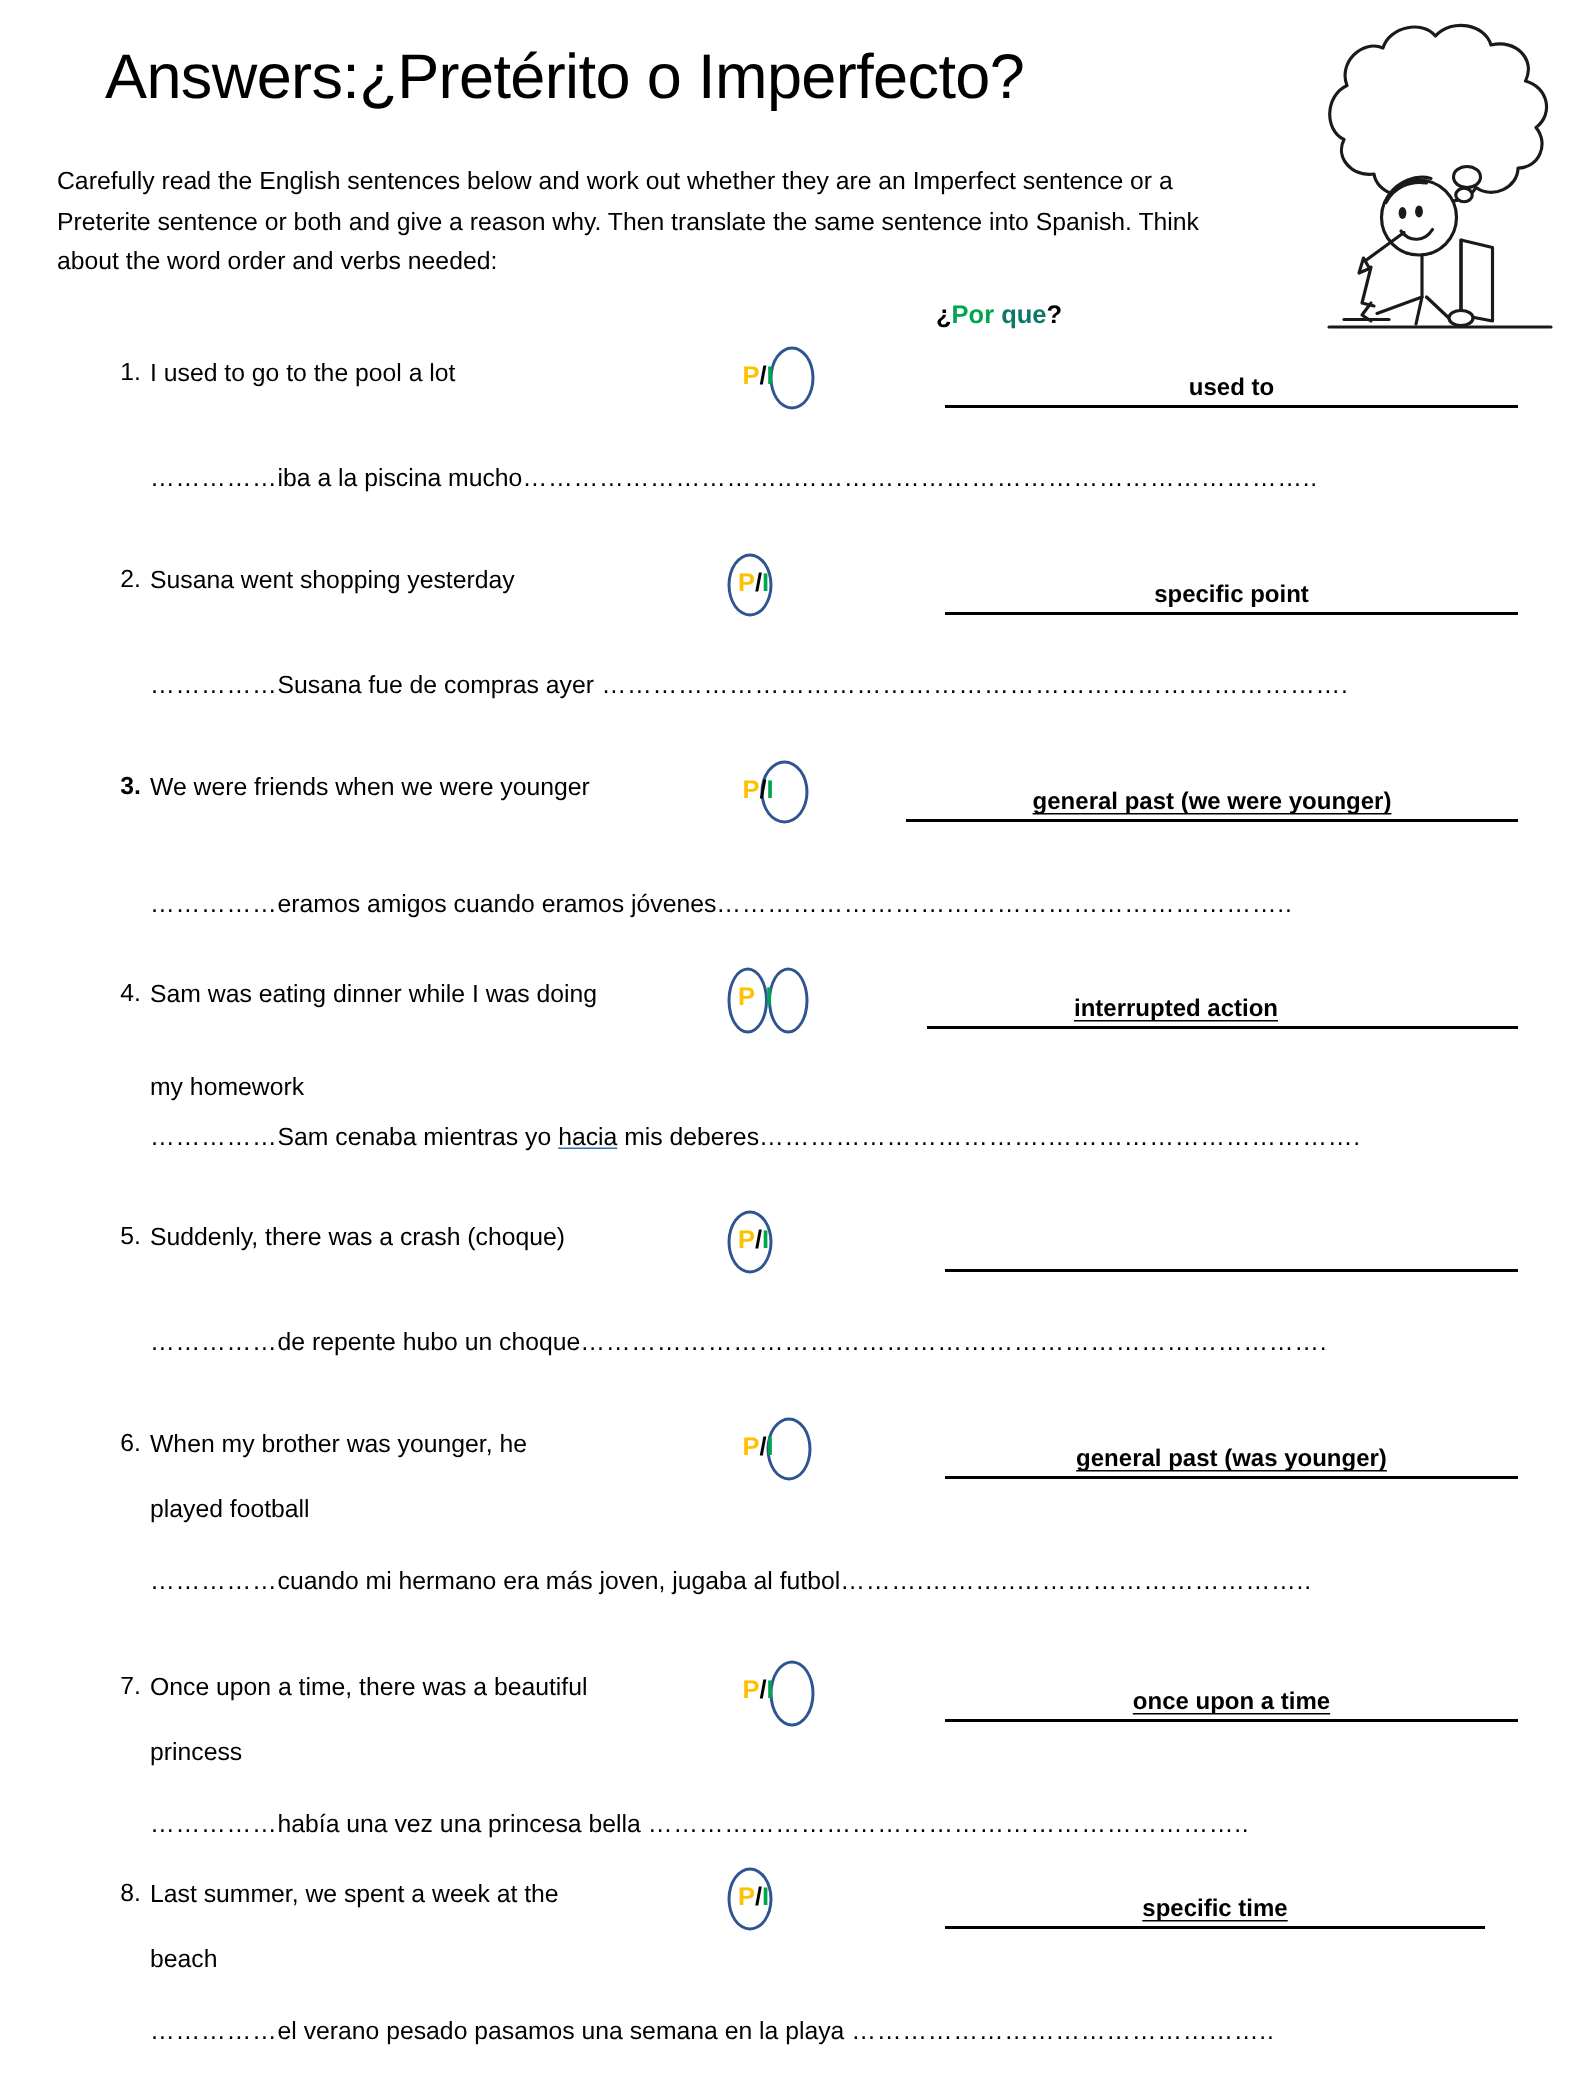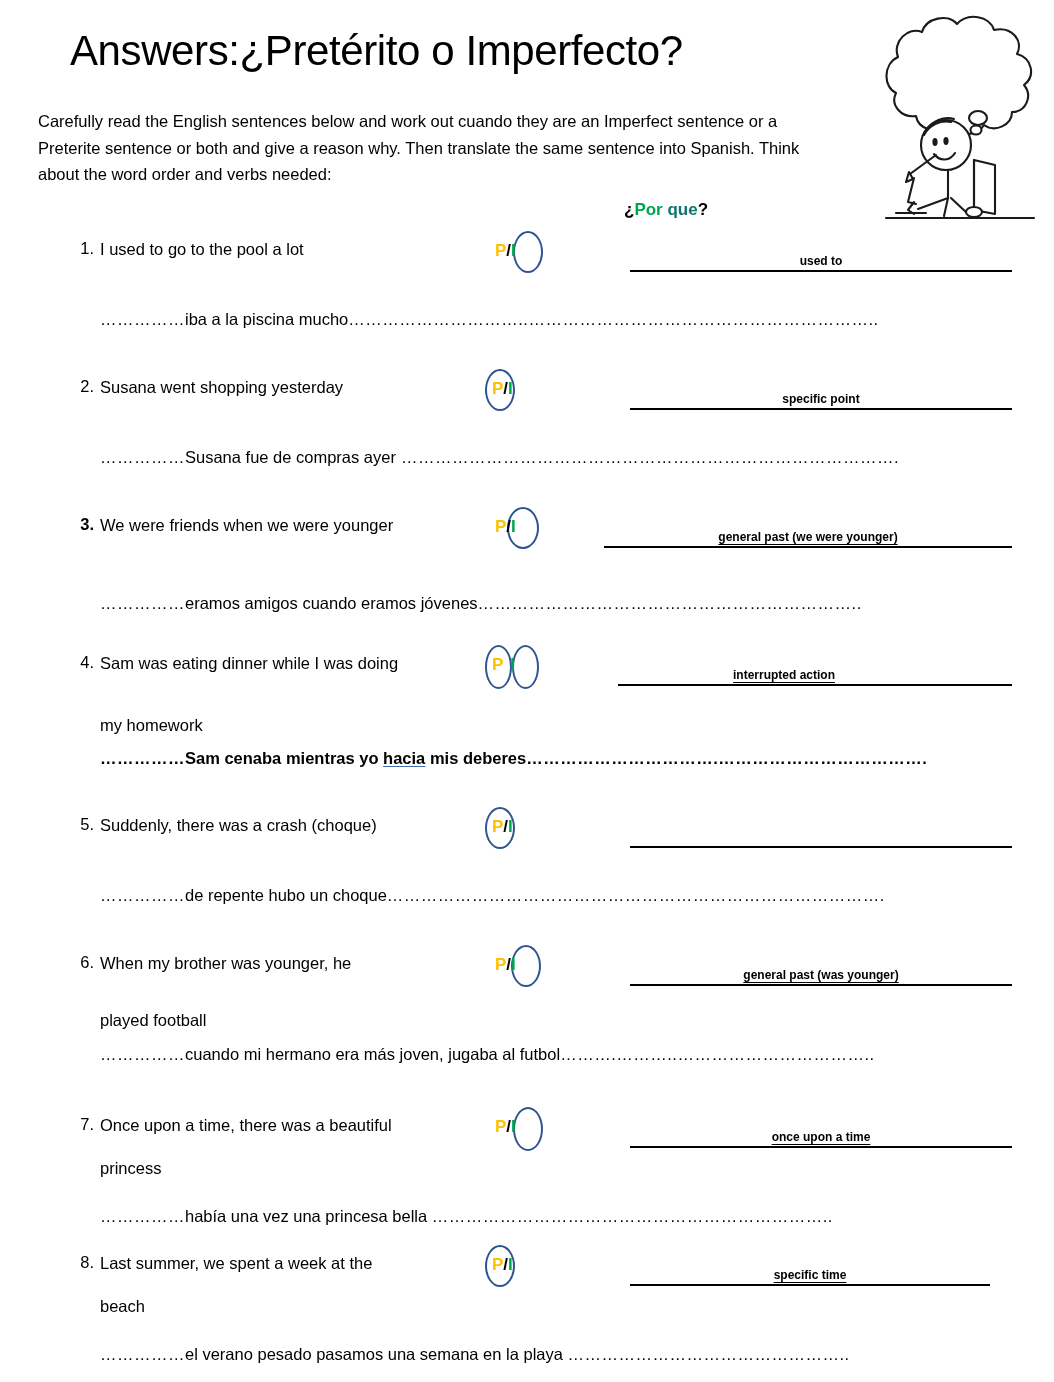--- a/index.html
+++ b/index.html
@@ -111,21 +111,21 @@
   .reason-line {
     position: absolute;
     left: 0;
     bottom: 0;
     height: 0;
     border-bottom: 2.2px solid #000;
   }
   .reason-text {
     position: absolute;
     bottom: 4px;
-    font-size: 12px;
+    font-size: 16px;
     font-weight: bold;
     white-space: nowrap;
     text-align: center;
   }
   .reason-text.underlined { text-decoration: underline; text-underline-offset: 3px; }
 
   
   .spa {
     position: absolute;
     left: 100px;
@@ -139,21 +139,21 @@
     text-decoration: underline;
     text-decoration-color: #3A6FB5;
     text-underline-offset: 2px;
   }
 </style>
 </head>
 <body>
 
 <div class="page-title">Answers:¿Pretérito o Imperfecto?</div>
 
-<div class="intro">Carefully read the English sentences below and work out cuando they are an Imperfect sentence or a Preterite sentence or both and give a reason why. Then translate the same sentence into Spanish. Think about the word order and verbs needed:</div>
+<div class="intro">Carefully read the English sentences below and work out whether they are an Imperfect sentence or a Preterite sentence or both and give a reason why. Then translate the same sentence into Spanish. Think about the word order and verbs needed:</div>
 
 <div class="por-que">
   <span class="q-open">¿</span><span class="w-por">Por</span><span>&nbsp;</span><span class="w-que">que</span><span class="q-close">?</span>
 </div>
 
 <div class="illustration">
   <svg viewBox="0 0 196 222" width="196" height="222" xmlns="http://www.w3.org/2000/svg">
     <g fill="#ffffff" stroke="#1a1a1a" stroke-width="2.1" stroke-linecap="round" stroke-linejoin="round">
 
       <path d="M42 55 C36 40 52 24 66 30 C70 16 92 11 101 22 C112 10 134 14 138 28
@@ -249,21 +249,21 @@
   <div class="eng-cont" style="top:64px;text-align:center;">my homework</div>
   <div class="pi" style="left:492px; top:3px;">
     <span class="letter-p">P</span><span style="display:inline-block;width:7px"></span><span class="letter-i">I</span>
     <span class="ellipse" style="left:-7px; top:-10px; width:27px; height:44px;"></span>
     <span class="ellipse" style="left:20px; top:-10px; width:27px; height:44px;"></span>
   </div>
   <div class="reason-wrap" style="left:618px; top:0px; width:394px;">
     <span class="reason-text underlined" style="left:16px; width:300px;">interrupted action</span>
     <span class="reason-line" style="width:394px;"></span>
   </div>
-  <div class="spa" style="top:97px;font-weight:bold;">
+  <div class="spa" style="top:97px;">
     <span class="dots">……………</span><span>Sam cenaba mientras yo </span><span class="spell">hacia</span><span> mis deberes</span><span class="dots">…………………………….……………………………….</span>
   </div>
 </div>
 
 <div class="item" style="top:814px;">
   <div class="item-num">5.</div>
   <div class="eng">Suddenly, there was a crash  (choque)</div>
   <div class="pi" style="left:492px; top:3px;">
     <span class="letter-p">P</span><span class="slash">/</span><span class="letter-i">I</span>
     <span class="ellipse" style="left:-7px; top:-10px; width:30px; height:42px;"></span>
@@ -272,21 +272,21 @@
     <span class="reason-line" style="width:382px;"></span>
   </div>
   <div class="spa" style="top:72px;">
     <span class="dots">……………</span><span>de repente hubo un choque</span><span class="dots">…………………………………………………………………………….</span>
   </div>
 </div>
 
 <div class="item" style="top:952px;">
   <div class="item-num">6.</div>
   <div class="eng">When my brother was younger, he</div>
-  <div class="eng-cont" style="top:59px;">played football</div>
+  <div class="eng-cont" style="top:45px;">played football</div>
   <div class="pi" style="left:495px; top:3px;">
     <span class="letter-p">P</span><span class="slash">/</span><span class="letter-i">I</span>
     <span class="ellipse" style="left:16px; top:-10px; width:30px; height:42px;"></span>
   </div>
   <div class="reason-wrap" style="left:630px; top:0px; width:382px;">
     <span class="reason-text underlined" style="left:0; width:382px;">general past (was younger)</span>
     <span class="reason-line" style="width:382px;"></span>
   </div>
   <div class="spa" style="top:93px;">
     <span class="dots">……………</span><span>cuando mi hermano era más joven, jugaba  al futbol</span><span class="dots">……….………..……………………………..</span>

